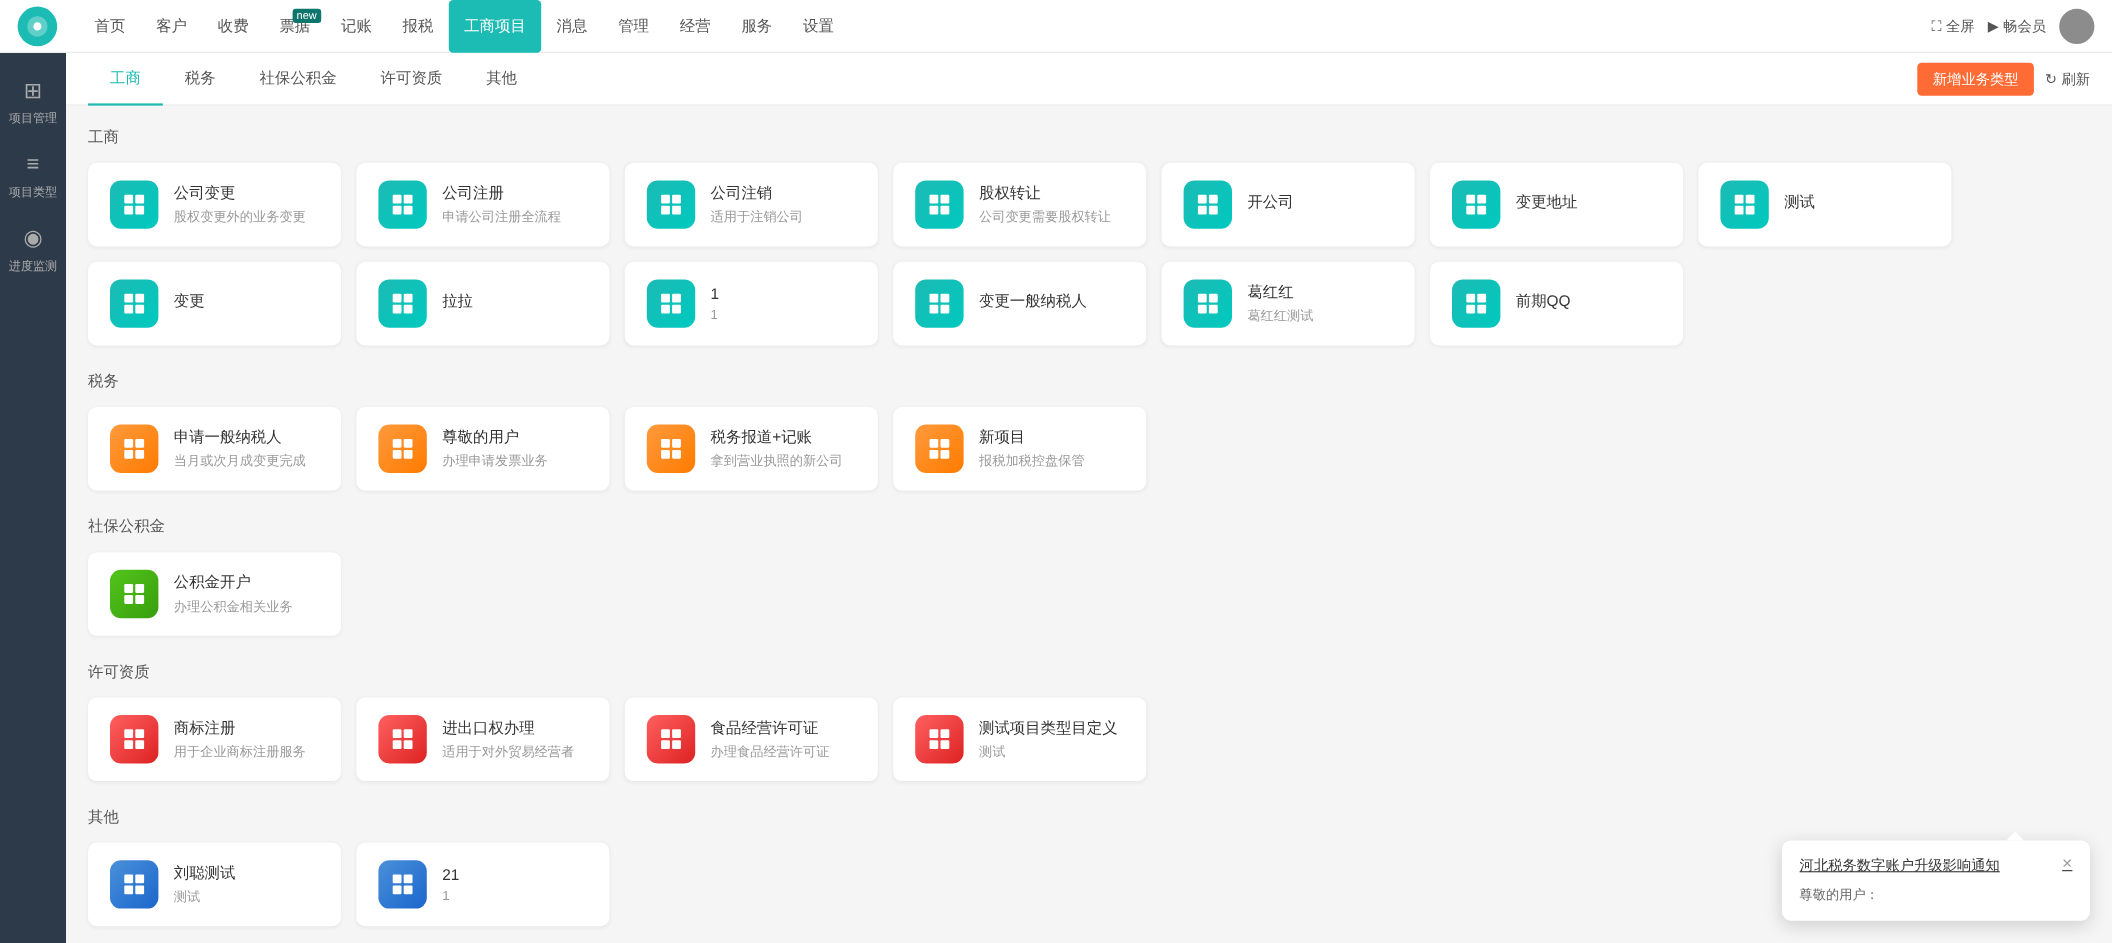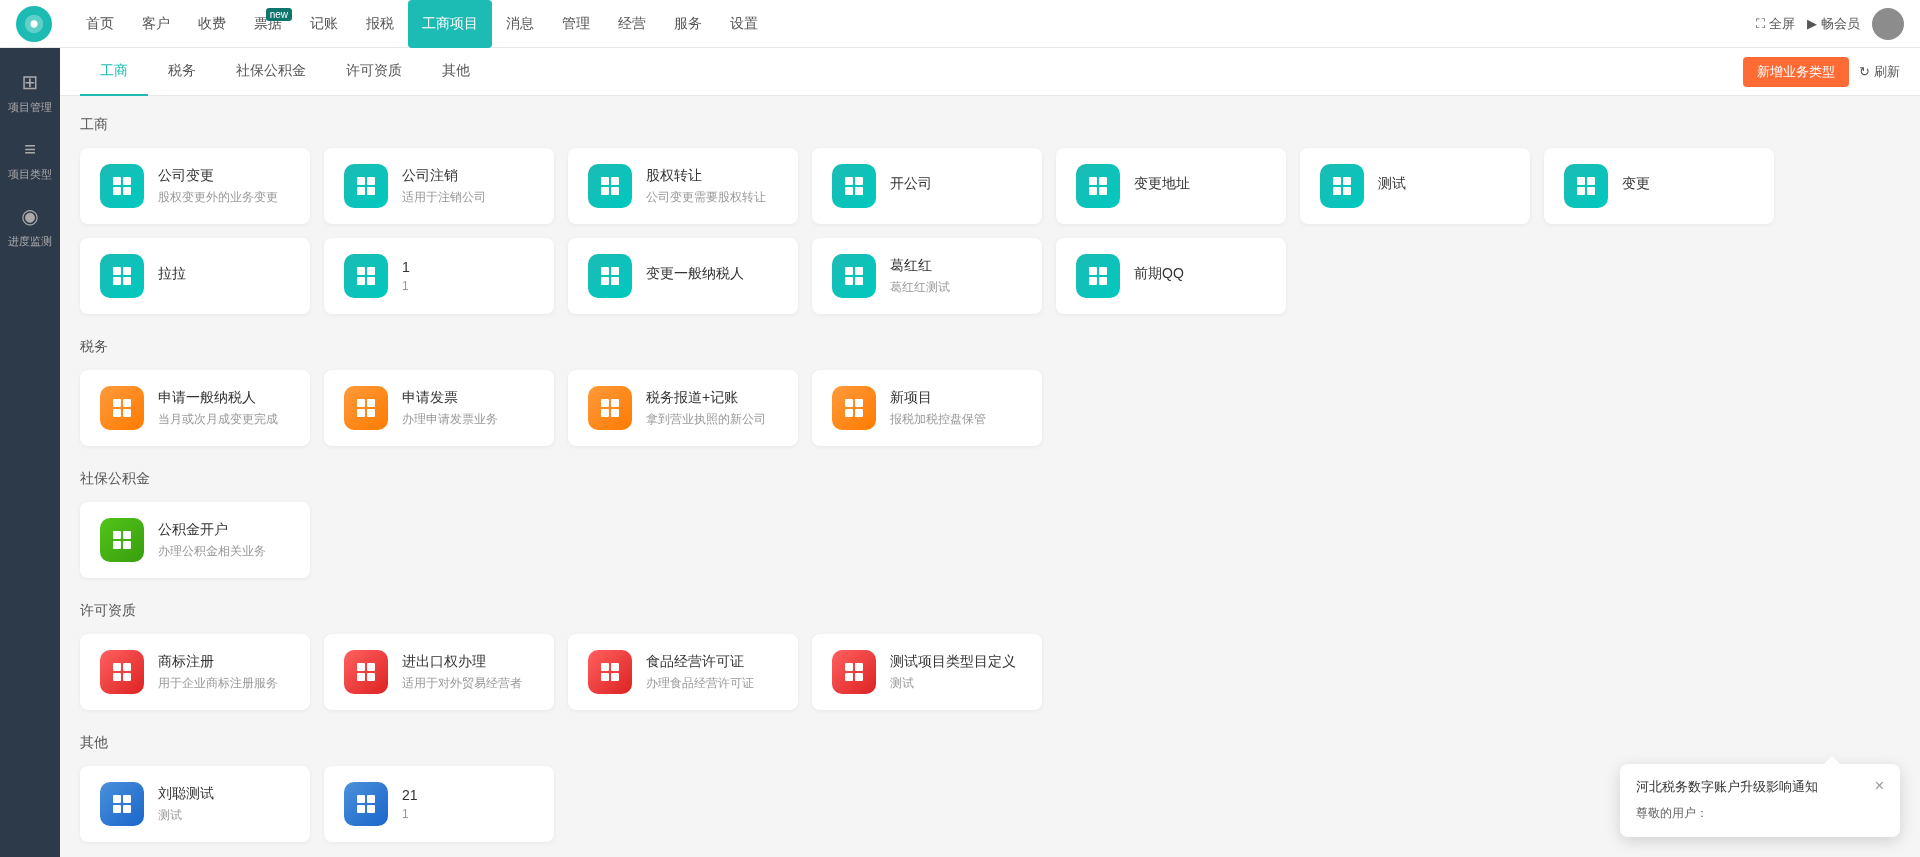--- a/index.html
+++ b/index.html
@@ -244,20 +244,21 @@
       box-shadow: 0 4px 16px rgba(0,0,0,0.15);
       width: 280px;
       padding: 14px 16px;
       font-size: 13px;
     }
     .notification-header {
       display: flex;
       justify-content: space-between;
       align-items: flex-start;
       margin-bottom: 8px;
+      text-decoration: underline;
     }
     .notification-title { font-weight: 500; color: #333; font-size: 13px; }
     .notification-close { cursor: pointer; color: #999; font-size: 16px; line-height: 1; }
     .notification-body { color: #666; font-size: 12px; line-height: 1.6; }
     .notification-arrow {
       position: absolute;
       top: 0;
       right: 60px;
       width: 0;
       height: 0;
@@ -359,20 +360,34 @@
           <div class="card">
             <div class="card-icon" style="background: linear-gradient(135deg, rgb(28, 187, 180), rgb(0, 201, 191));">
               <svg width="24" height="24" viewBox="0 0 24 24" fill="white">
                 <rect x="3" y="3" width="8" height="8" rx="1"></rect>
                 <rect x="13" y="3" width="8" height="8" rx="1"></rect>
                 <rect x="3" y="13" width="8" height="8" rx="1"></rect>
                 <rect x="13" y="13" width="8" height="8" rx="1"></rect>
               </svg>
             </div>
             <div class="card-info">
+              <div class="card-name">公司注册</div>
+              <div class="card-desc">申请公司注册全流程</div>
+            </div>
+          </div>
+          <div class="card">
+            <div class="card-icon" style="background: linear-gradient(135deg, rgb(28, 187, 180), rgb(0, 201, 191));">
+              <svg width="24" height="24" viewBox="0 0 24 24" fill="white">
+                <rect x="3" y="3" width="8" height="8" rx="1"></rect>
+                <rect x="13" y="3" width="8" height="8" rx="1"></rect>
+                <rect x="3" y="13" width="8" height="8" rx="1"></rect>
+                <rect x="13" y="13" width="8" height="8" rx="1"></rect>
+              </svg>
+            </div>
+            <div class="card-info">
               <div class="card-name">公司注销</div>
               <div class="card-desc">适用于注销公司</div>
             </div>
           </div>
           <div class="card">
             <div class="card-icon" style="background: linear-gradient(135deg, rgb(28, 187, 180), rgb(0, 201, 191));">
               <svg width="24" height="24" viewBox="0 0 24 24" fill="white">
                 <rect x="3" y="3" width="8" height="8" rx="1"></rect>
                 <rect x="13" y="3" width="8" height="8" rx="1"></rect>
                 <rect x="3" y="13" width="8" height="8" rx="1"></rect>
@@ -532,21 +547,21 @@
           <div class="card">
             <div class="card-icon" style="background: linear-gradient(135deg, rgb(255, 154, 60), rgb(255, 123, 0));">
               <svg width="24" height="24" viewBox="0 0 24 24" fill="white">
                 <rect x="3" y="3" width="8" height="8" rx="1"></rect>
                 <rect x="13" y="3" width="8" height="8" rx="1"></rect>
                 <rect x="3" y="13" width="8" height="8" rx="1"></rect>
                 <rect x="13" y="13" width="8" height="8" rx="1"></rect>
               </svg>
             </div>
             <div class="card-info">
-              <div class="card-name">申请发票</div>
+              <div class="card-name">尊敬的用户</div>
               <div class="card-desc">办理申请发票业务</div>
             </div>
           </div>
           <div class="card">
             <div class="card-icon" style="background: linear-gradient(135deg, rgb(255, 154, 60), rgb(255, 123, 0));">
               <svg width="24" height="24" viewBox="0 0 24 24" fill="white">
                 <rect x="3" y="3" width="8" height="8" rx="1"></rect>
                 <rect x="13" y="3" width="8" height="8" rx="1"></rect>
                 <rect x="3" y="13" width="8" height="8" rx="1"></rect>
                 <rect x="13" y="13" width="8" height="8" rx="1"></rect>

